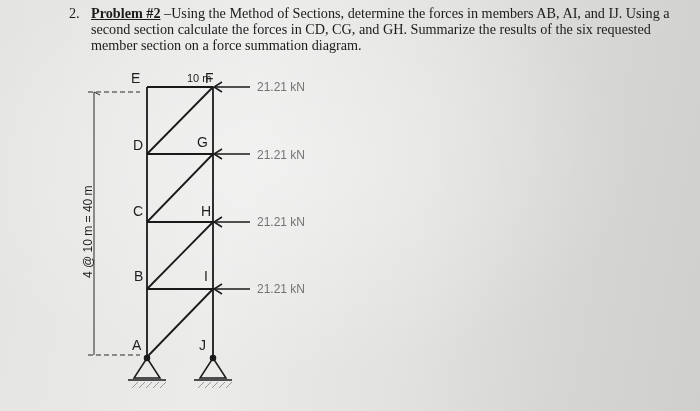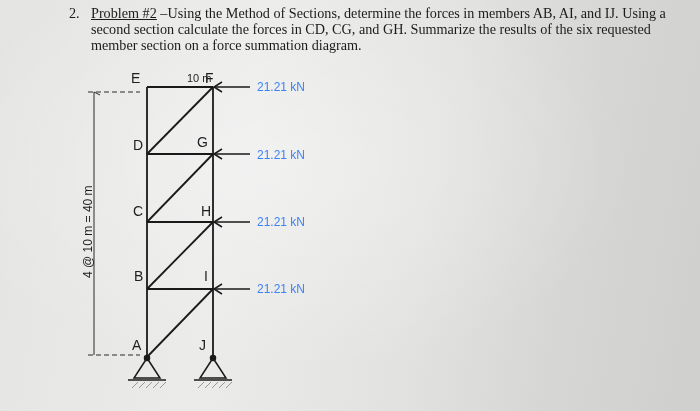--- a/index.html
+++ b/index.html
@@ -5,23 +5,23 @@
   html, body { margin: 0; padding: 0; }
   body {
     width: 700px; height: 411px; overflow: hidden; position: relative;
     background: linear-gradient(100deg, #e4e4e2 0%, #ebebea 35%, #e2e2e0 60%, #d6d6d4 80%, #cfcfcd 100%);
     font-family: "Liberation Serif", serif;
   }
   .shade { position: absolute; inset: 0; background: radial-gradient(ellipse at 40% 40%, rgba(255,255,255,0.35), rgba(0,0,0,0) 60%); pointer-events: none; }
   .problem { position: absolute; left: 69px; top: 5px; width: 620px; font-size: 14.2px; line-height: 16px; color: #1b1b1b; }
   .num { position: absolute; left: 0; top: 0; }
   .body-text { margin-left: 22px; }
-  .ptitle { font-weight: normal; text-decoration: underline; }
+  .ptitle { font-weight: bold; text-decoration: underline; }
   .lbl { position: absolute; font-family: "Liberation Sans", sans-serif; color: #1e1e1e; font-size: 14px; }
-  .force { position: absolute; font-family: "Liberation Sans", sans-serif; font-size: 12px; color: #3b82f6; }
+  .force { position: absolute; font-family: "Liberation Sans", sans-serif; font-size: 12px; color: #737373; }
   .dimtext { position: absolute; font-family: "Liberation Sans", sans-serif; font-size: 12px; color: #1e1e1e; transform: rotate(-90deg); transform-origin: left top; white-space: nowrap; }
   svg { position: absolute; left: 0; top: 0; }
 </style>
 </head>
 <body>
 
 <div class="shade"></div>
 
 <div class="problem">
   <span class="num">2.</span>

